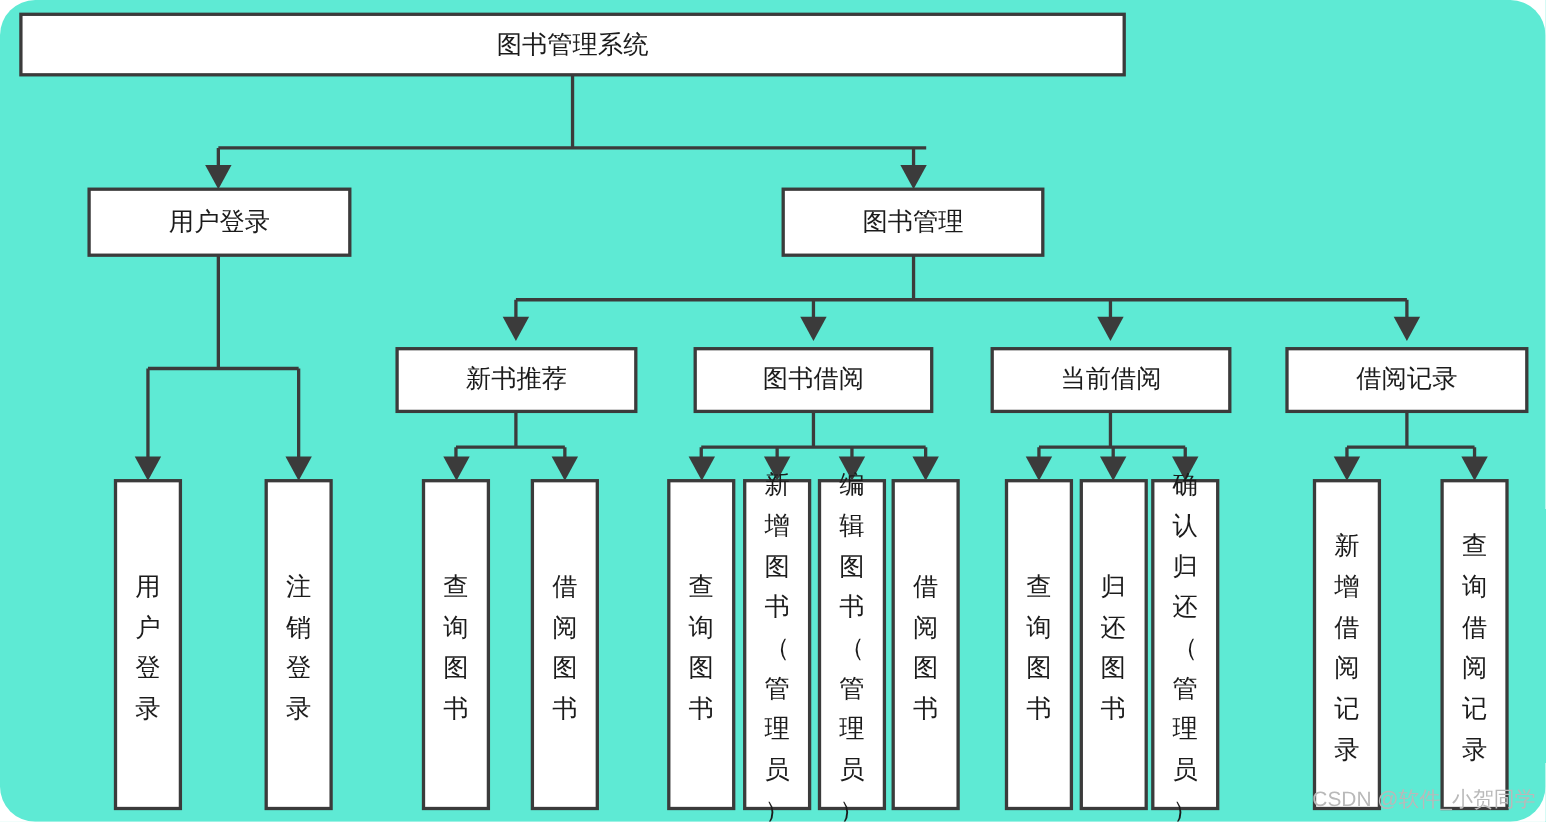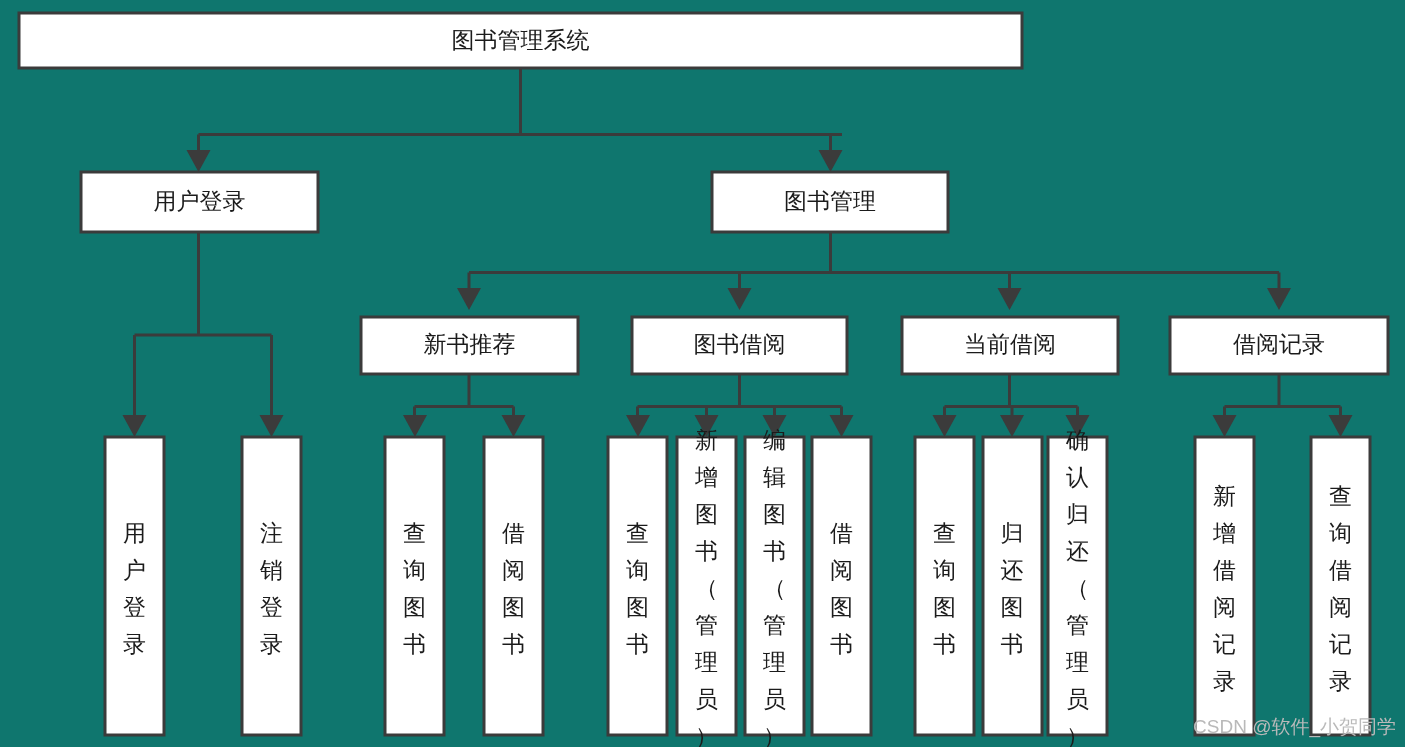--- a/index.html
+++ b/index.html
@@ -8,22 +8,23 @@
     padding: 0;
     background: #ffffff;
   }
   body {
     font-family: "Liberation Sans", "DejaVu Sans", sans-serif;
   }
   #diagram-root {
     position: relative;
     width: 1405px;
     height: 747px;
-    background: #0f766e;
+    background: #5eead4;
     overflow: hidden;
+    border-radius: 32px;
   }
   svg.diagram-canvas {
     position: absolute;
     left: 0;
     top: 0;
     width: 1405px;
     height: 747px;
     display: block;
   }
   .node-box {

